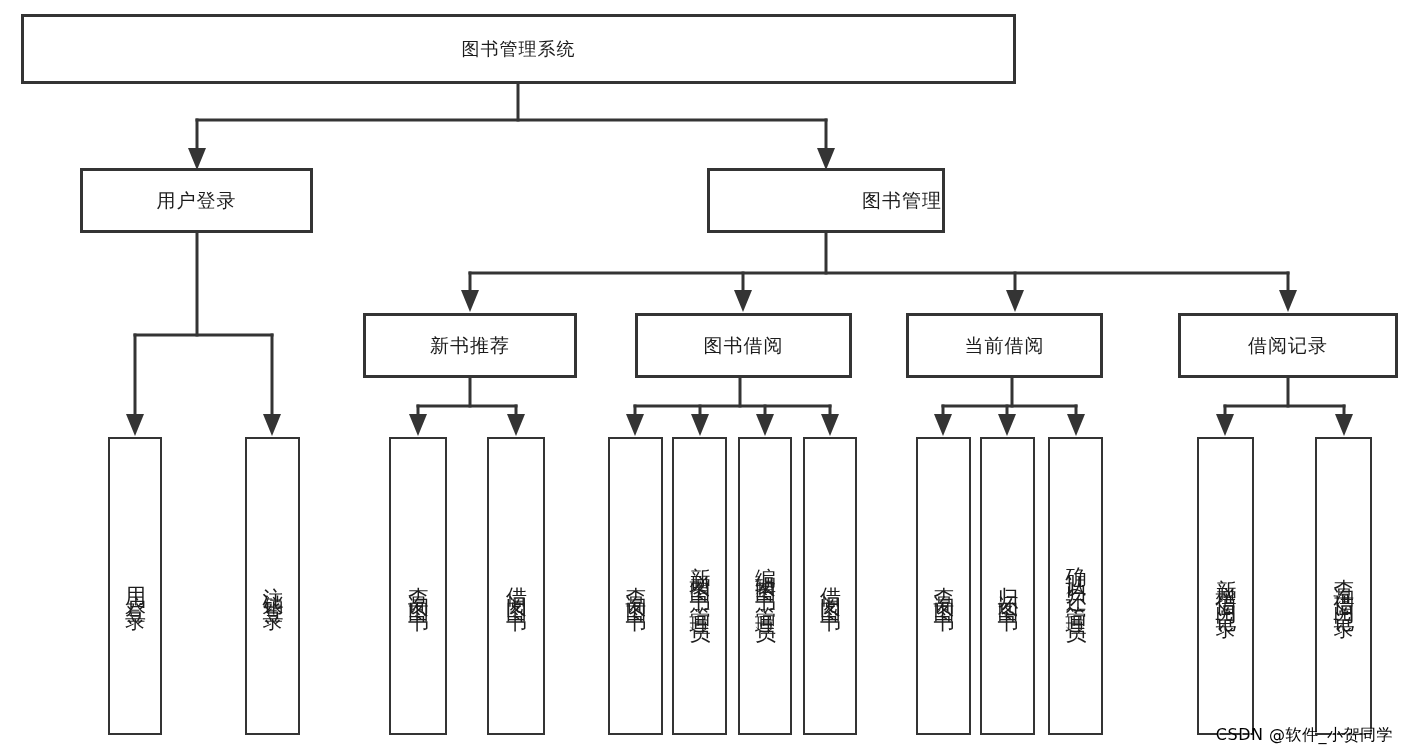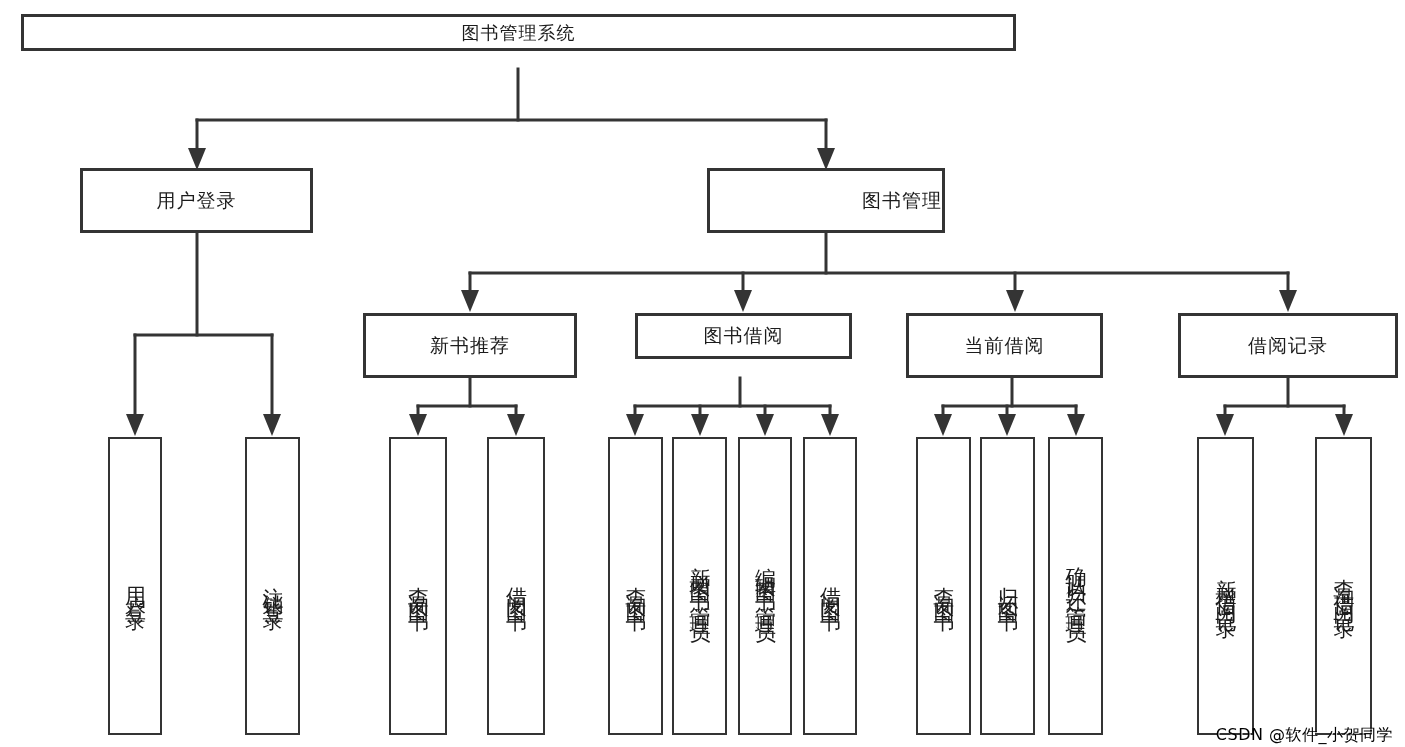--- a/index.html
+++ b/index.html
@@ -123,35 +123,35 @@
     <polygon class="ahead" points="1067,414 1085,414 1076,436"></polygon>
 
     <line class="cline" x1="1288" y1="378" x2="1288" y2="406"></line>
     <line class="cline" x1="1225" y1="406" x2="1344" y2="406"></line>
     <line class="cline" x1="1225" y1="406" x2="1225" y2="414"></line>
     <polygon class="ahead" points="1216,414 1234,414 1225,436"></polygon>
     <line class="cline" x1="1344" y1="406" x2="1344" y2="414"></line>
     <polygon class="ahead" points="1335,414 1353,414 1344,436"></polygon>
   </svg>
 
-  <div class="hbox root-box" style="left:21px;top:14px;width:995px;height:37px;">
+  <div class="hbox root-box" style="left:21px;top:14px;width:995px;height:70px;">
     <span>图书管理系统</span>
   </div>
 
   <div class="hbox" style="left:80px;top:168px;width:233px;height:65px;">
     <span>用户登录</span>
   </div>
   <div class="hbox" style="left:707px;top:168px;width:238px;height:65px;justify-content:flex-end;">
     <span>图书管理</span>
   </div>
 
   <div class="hbox" style="left:363px;top:313px;width:214px;height:65px;">
     <span>新书推荐</span>
   </div>
-  <div class="hbox" style="left:635px;top:313px;width:217px;height:46px;text-align:center;">
+  <div class="hbox" style="left:635px;top:313px;width:217px;height:65px;text-align:center;">
     <span>图书借阅</span>
   </div>
   <div class="hbox" style="left:906px;top:313px;width:197px;height:65px;">
     <span>当前借阅</span>
   </div>
   <div class="hbox" style="left:1178px;top:313px;width:220px;height:65px;">
     <span>借阅记录</span>
   </div>
 
   <div class="leaf" style="left:108px;width:54px;">

